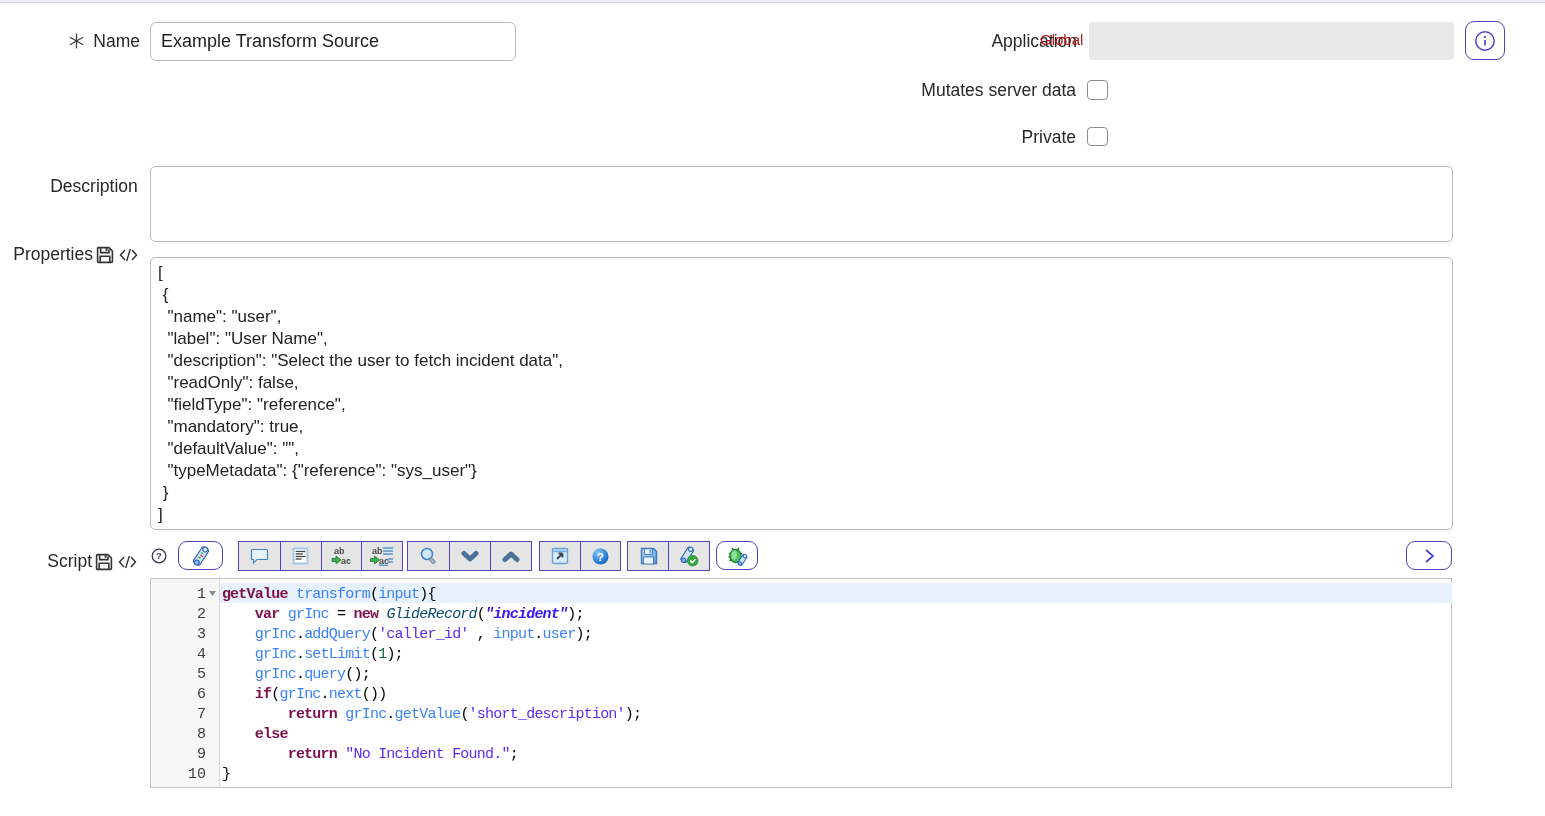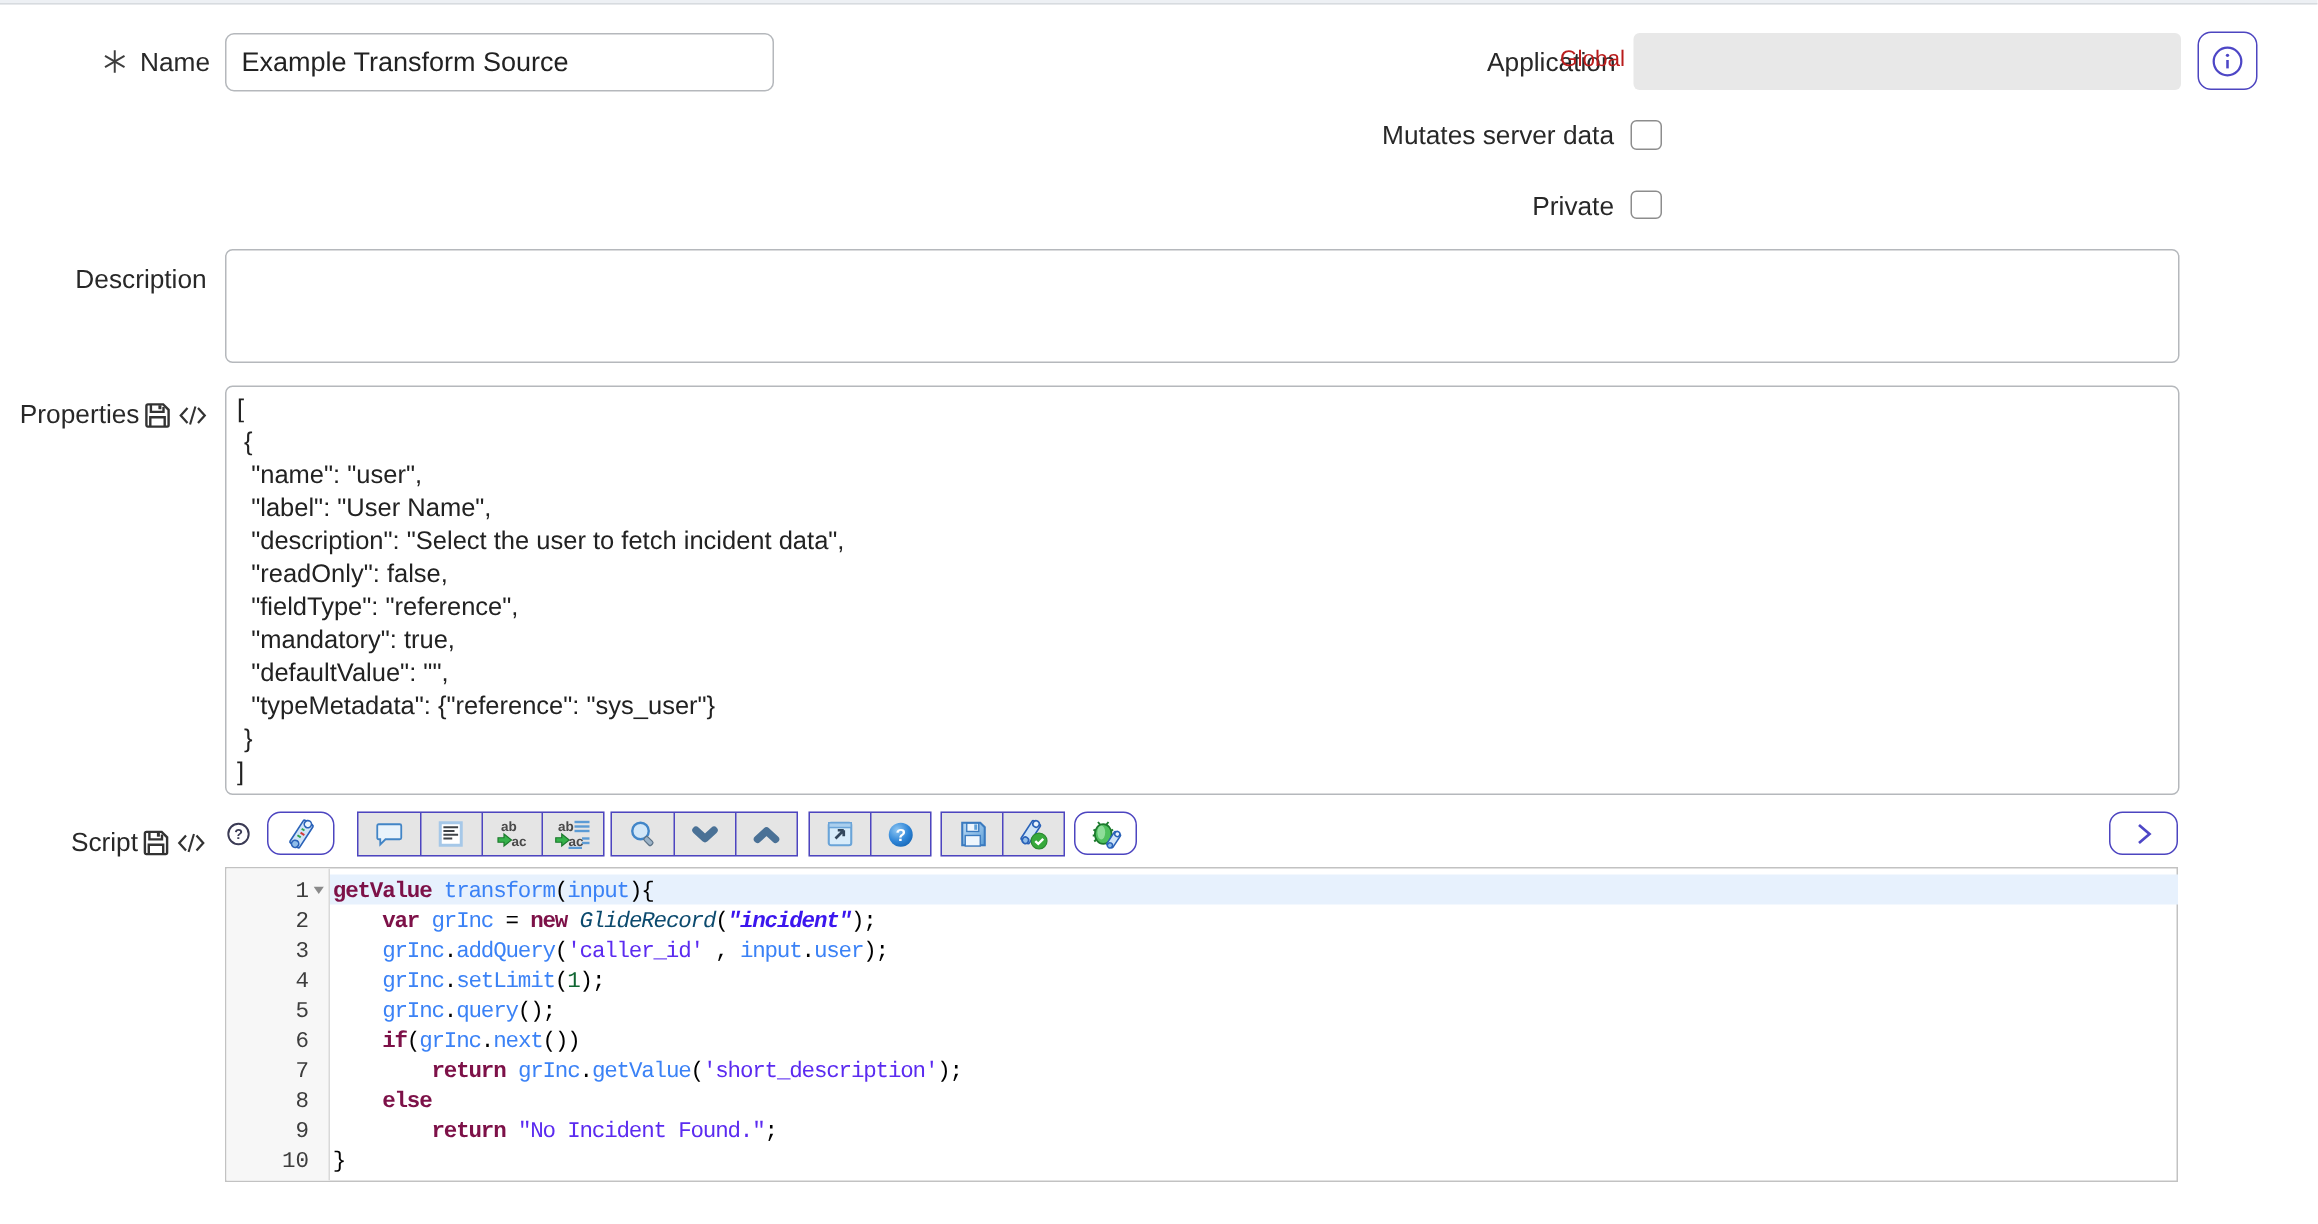--- a/index.html
+++ b/index.html
@@ -48,21 +48,21 @@
 </div>
 
 <div class="label" style="left:800px;top:80px;width:276px;">Mutates server data</div>
 <div class="abs" style="left:1087px;top:80px;width:21px;height:20px;border:1.4px solid #8d8d8d;border-radius:4px;"></div>
 <div class="label" style="left:800px;top:127px;width:276px;">Private</div>
 <div class="abs" style="left:1087px;top:127px;width:21px;height:19px;border:1.4px solid #8d8d8d;border-radius:4px;"></div>
 
 <div class="label" style="left:0;top:176px;width:140px;text-align:center;">Description</div>
 <div class="inputbox" style="left:150px;top:166px;width:1303px;height:76px;border-radius:5px;"></div>
 
-<div class="abs" style="left:0;top:266px;width:138px;display:flex;justify-content:flex-end;align-items:center;">
+<div class="abs" style="left:0;top:244px;width:138px;display:flex;justify-content:flex-end;align-items:center;">
   <span style="font-size:17.5px;color:#282828;">Properties</span>
   <svg width="18" height="18" viewBox="0 0 18 18" style="margin-left:3px;">
     <path d="M2.6 1.6 H12.8 L16.4 5.2 V15.4 A1 1 0 0 1 15.4 16.4 H2.6 A1 1 0 0 1 1.6 15.4 V2.6 A1 1 0 0 1 2.6 1.6 Z" fill="none" stroke="#333" stroke-width="1.6"></path>
     <path d="M4.6 1.8 V6.6 H13.0 V3.4" fill="none" stroke="#333" stroke-width="1.6"></path>
     <rect x="9.6" y="2.2" width="2.0" height="2.6" fill="#333"></rect>
     <path d="M4.2 16 V10.2 H13.8 V16" fill="none" stroke="#333" stroke-width="1.6"></path>
   </svg>
   <svg width="19" height="14" viewBox="0 0 19 14" style="margin-left:5px;">
     <path d="M6 2 L1.5 7 L6 12" fill="none" stroke="#333" stroke-width="1.5"></path>
     <path d="M13 2 L17.5 7 L13 12" fill="none" stroke="#333" stroke-width="1.5"></path>

